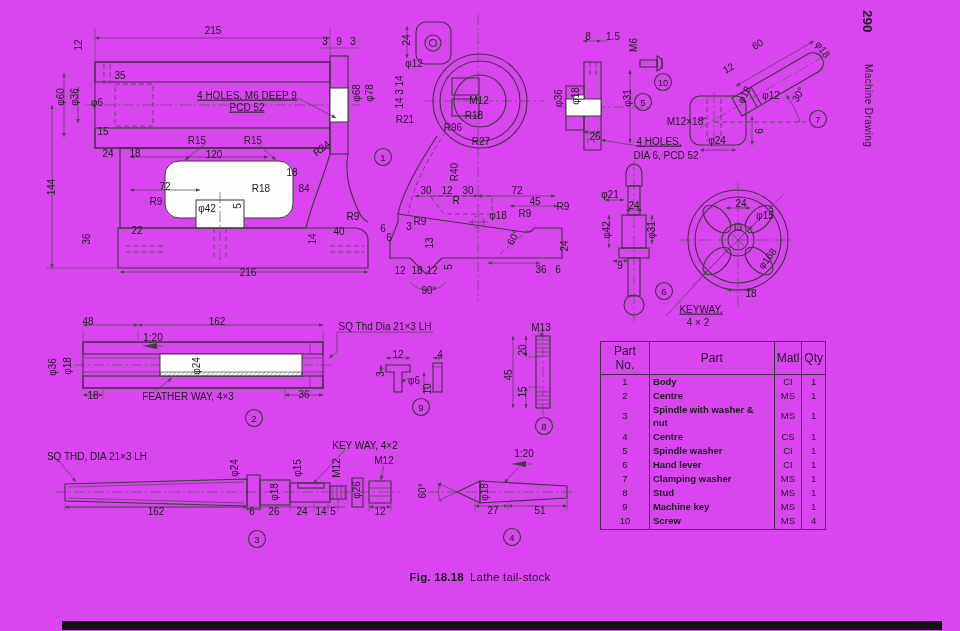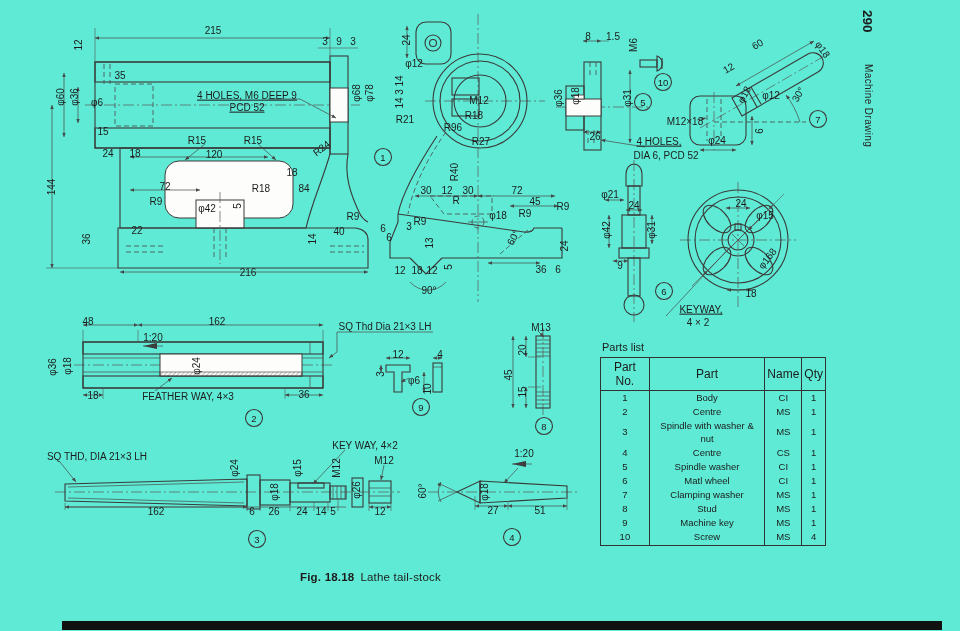--- a/index.html
+++ b/index.html
@@ -1,16 +1,16 @@
 <!DOCTYPE html>
 <html><head>
 <meta charset="utf-8">
 <style>
   html,body{margin:0;padding:0;background:#e8e8e8;}
-  .page{position:relative;width:960px;height:631px;background:#5eead4;overflow:hidden;
+  .page{position:relative;width:960px;height:631px;background:#d946ef;overflow:hidden;
         font-family:"Liberation Sans",sans-serif;color:#1c1c1c;}
   svg text{font-family:"Liberation Sans",sans-serif;}
   .lbl{font-size:10px;fill:#1c1c1c;text-anchor:middle;dominant-baseline:middle;}
   .und{text-decoration:underline;}
   .bal{font-size:9.5px;fill:#1c1c1c;text-anchor:middle;dominant-baseline:central;}
   
   .o{stroke:#3a3a3a;stroke-width:1.1;fill:none;}
   .t{stroke:#4a4a4a;stroke-width:.7;fill:none;}
   .hid{stroke:#4a4a4a;stroke-width:.8;fill:none;stroke-dasharray:5 3;}
   .cl{stroke:#5a5a5a;stroke-width:.7;fill:none;stroke-dasharray:11 3 2 3;}
@@ -19,23 +19,23 @@
   .ext{stroke:#555;stroke-width:.6;fill:none;}
   
   .plist{position:absolute;left:600px;top:341px;width:232px;}
   .plist .title{font-size:11px;margin:0 0 4px 2px;}
   .plist table{border-collapse:collapse;width:226px;border:1.3px solid #333;
                font-size:9.5px;color:#1c1c1c;}
   .plist th{border-bottom:1.3px solid #333;border-right:1px solid #333;
             font-weight:normal;padding:2px 2px;font-size:12px;}
   .plist td{border-right:1px solid #333;padding:.6px 3px;line-height:12.9px;}
   .plist th:last-child,.plist td:last-child{border-right:none;margin-top:11px;}
-  .c{text-align:center;} .l{text-align:center;padding-left:7px;}
-  
-  .caption{position:absolute;left:300px;top:571px;width:360px;
+  .c{text-align:center;} .l{text-align:left;padding-left:7px;font-weight:bold;}
+  
+  .caption{position:absolute;left:300px;top:571px;width:360px;text-align:center;
            font-size:11.5px;letter-spacing:.2px;}
   .caption b{margin-right:6px;}
   
   .pnum{position:absolute;left:860px;top:10px;writing-mode:vertical-rl;
         font-size:13.5px;font-weight:bold;}
   .ptitle{position:absolute;left:863px;top:64px;writing-mode:vertical-rl;
           font-size:10px;letter-spacing:.4px;color:#262626;}
   .botbar{position:absolute;left:62px;top:621px;width:880px;height:9px;background:#111;}
 </style>
 </head>
@@ -442,27 +442,26 @@
         <text x="544" y="426" class="bal">8</text>
         <circle cx="421" cy="407" r="8.5" class="o" fill="#fdfdfc"></circle>
         <text x="421" y="407" class="bal">9</text>
         <circle cx="663" cy="82" r="8.5" class="o" fill="#fdfdfc"></circle>
         <text x="663" y="82" class="bal">10</text>
       </g>
   </svg>
 
   
   <div class="plist">
-    <div class="title">Parts list</div>
     <table>
       <thead>
           <tr id="pl-head">
             <th>Part No.</th>
             <th>Part</th>
-            <th>Name</th>
+            <th>Matl</th>
             <th>Qty</th>
           </tr>
         </thead>
       <tbody id="pl-body">
           <tr>
             <td class="c">1</td>
             <td class="l">Body</td>
             <td class="c">CI</td>
             <td class="c">1</td>
           </tr>
@@ -485,21 +484,21 @@
             <td class="c">1</td>
           </tr>
           <tr>
             <td class="c">5</td>
             <td class="l">Spindle washer</td>
             <td class="c">CI</td>
             <td class="c">1</td>
           </tr>
           <tr>
             <td class="c">6</td>
-            <td class="l">Matl wheel</td>
+            <td class="l">Hand lever</td>
             <td class="c">CI</td>
             <td class="c">1</td>
           </tr>
           <tr>
             <td class="c">7</td>
             <td class="l">Clamping washer</td>
             <td class="c">MS</td>
             <td class="c">1</td>
           </tr>
           <tr>

